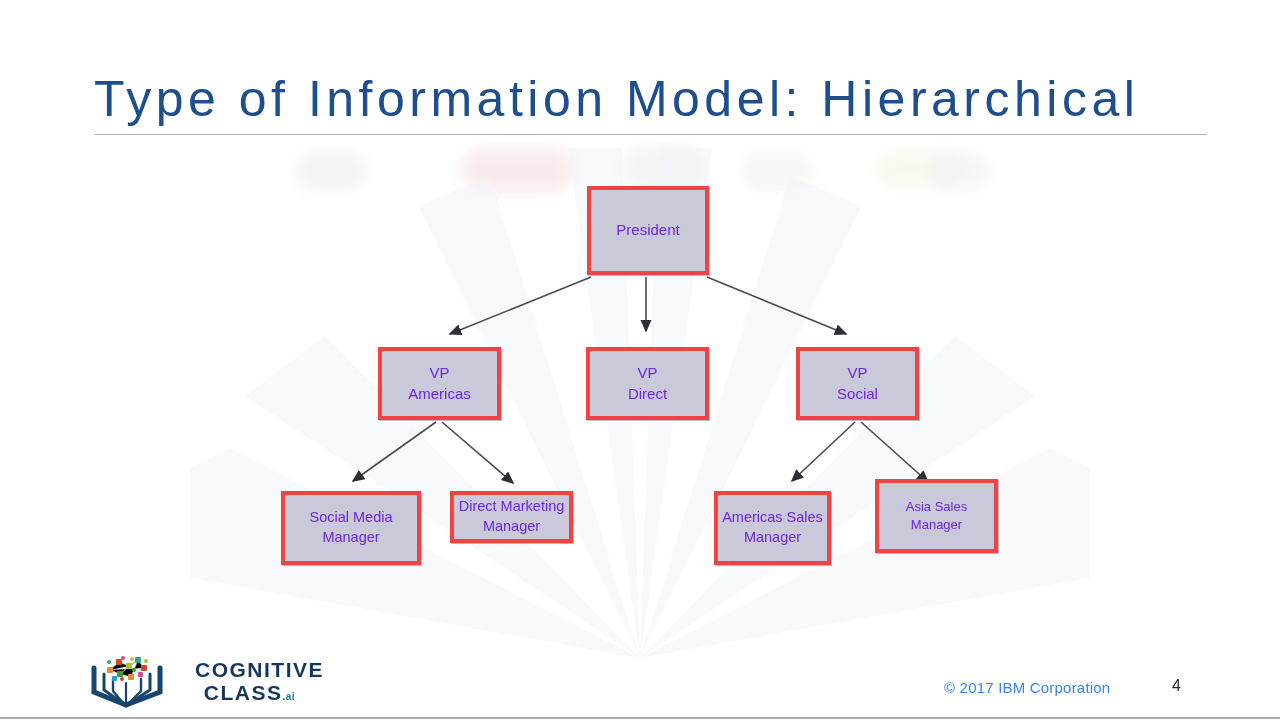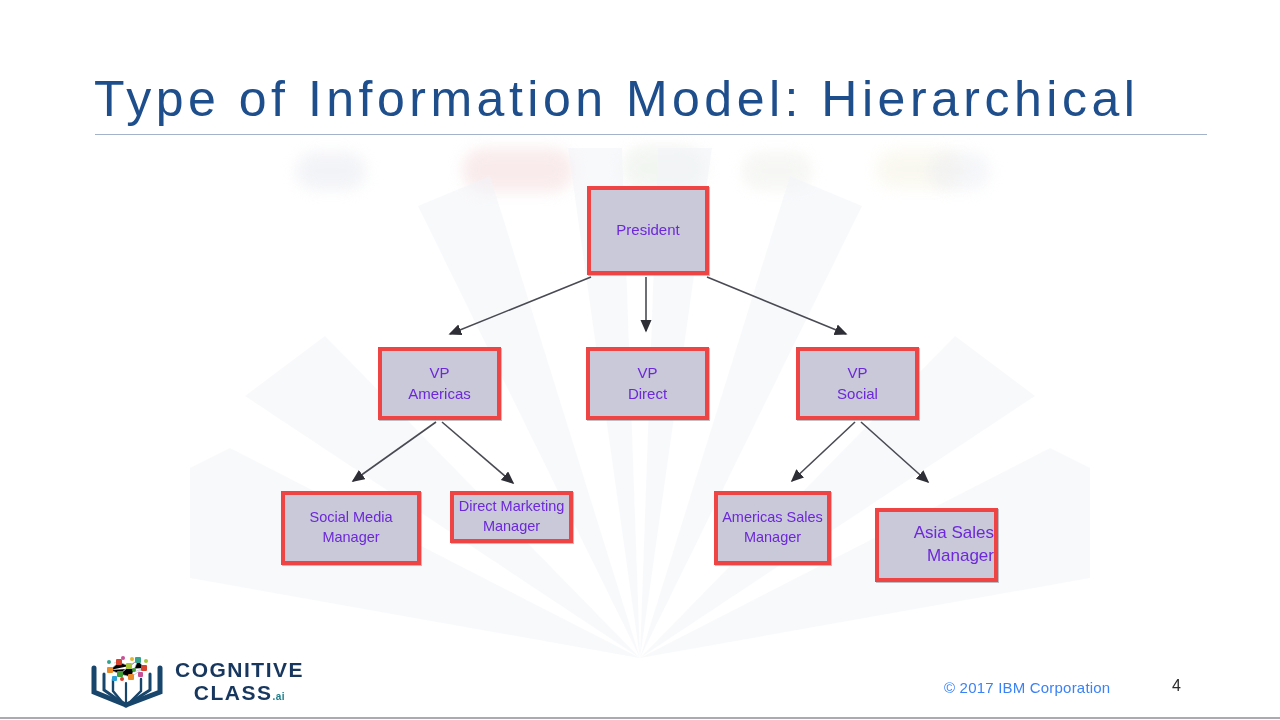--- a/index.html
+++ b/index.html
@@ -34,27 +34,27 @@
     box-shadow:1px 1px 0 rgba(80,80,92,.35);
   }
   .node span { display:block; white-space:nowrap; }
   .n-president        { left:587px; top:186px; width:122px; height:89px; }
   .n-vp-marketing     { left:378px; top:347px; width:123px; height:73px; }
   .n-vp-finance       { left:586px; top:347px; width:123px; height:73px; }
   .n-vp-sales         { left:796px; top:347px; width:123px; height:73px; }
   .n-social           { left:281px; top:491px; width:140px; height:74px; font-size:14.5px; }
   .n-direct           { left:450px; top:491px; width:123px; height:52px; font-size:14.5px; }
   .n-americas         { left:714px; top:491px; width:117px; height:74px; font-size:14.5px; }
-  .n-asia             { left:875px; top:508px; width:123px; height:74px; font-size:17px;align-items:flex-end; }
+  .n-asia             { left:875px; top:479px; width:123px; height:74px; font-size:13px; }
 
   
   .logo { position:absolute; left:86px; top:650px; display:flex; align-items:center; }
   .logo-text { margin-left:7px; color:#17375e; }
   .logo-text .l1 {
-    font-size:21px; font-weight:bold; letter-spacing:1.5px; line-height:1.0;
+    font-size:21px; font-weight:bold; letter-spacing:1.5px; line-height:1.0;margin-left:20px;
   }
   .logo-text .l2 {
     font-size:21px; font-weight:bold; letter-spacing:1.5px; line-height:1.0;
     text-align:center; margin-top:2px;
   }
   .logo-text .ai { font-size:10px; font-weight:bold; color:#1a7c8a; letter-spacing:0.5px; }
 
   
   .copyright {
     position:absolute; left:944px; top:679px;

